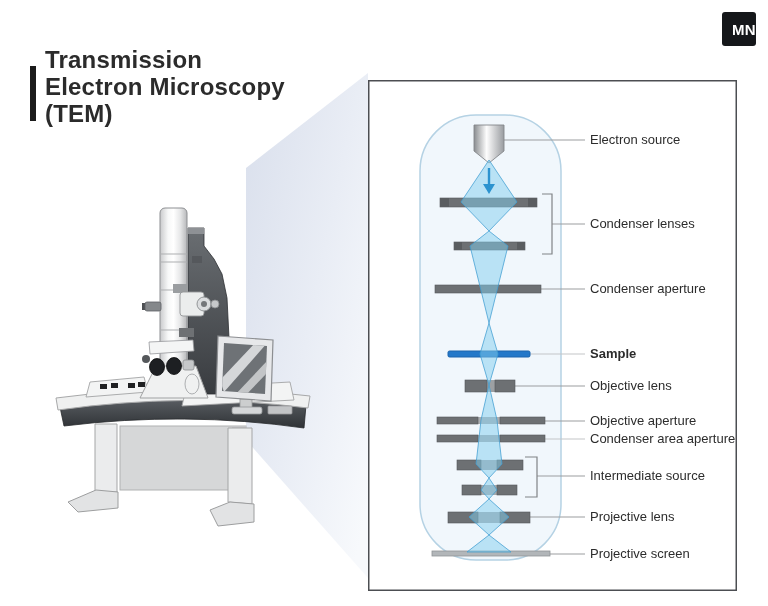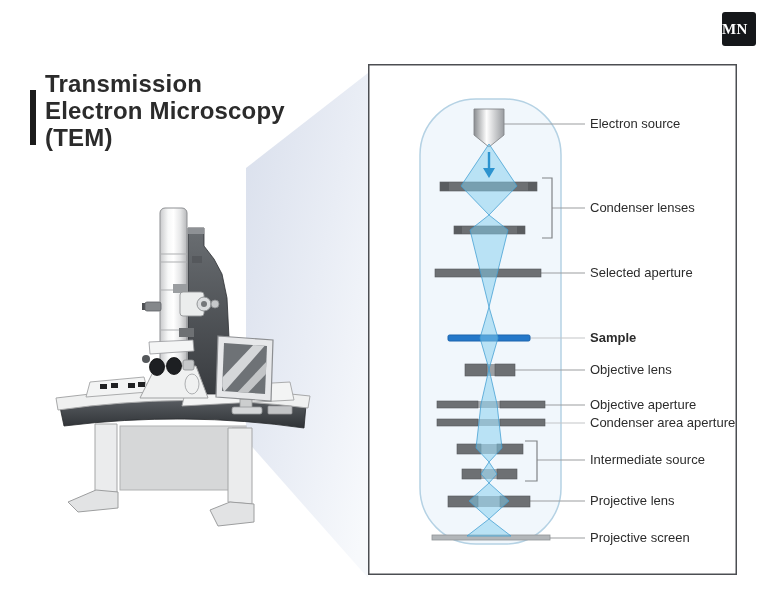--- a/index.html
+++ b/index.html
@@ -2,31 +2,31 @@
 <html><head>
 <meta charset="utf-8">
 <style>
   html,body{margin:0;padding:0;background:#ffffff;}
   .page{
     position:relative;width:768px;height:606px;background:#ffffff;overflow:hidden;
     font-family:"Liberation Sans","DejaVu Sans",sans-serif;
   }
   .layer{position:absolute;left:0;top:0;}
   
-  .title-block{position:absolute;left:30px;top:46px;z-index:3;display:flex;margin-top:24px;}
+  .title-block{position:absolute;left:30px;top:46px;z-index:3;display:flex;}
   .title-bar{width:6px;height:55px;background:#1b1b1b;margin-top:20px;margin-right:9px;}
   .title-text{font-size:24px;font-weight:700;color:#2b2b2b;line-height:27px;letter-spacing:.2px;}
   
   .brand-badge{
     position:absolute;left:722px;top:12px;width:34px;height:34px;background:#15171a;
-    border-radius:3px;display:flex;align-items:center;justify-content:flex-start;z-index:3;font-family:Liberation Serif, serif;
+    border-radius:3px;display:flex;align-items:center;justify-content:flex-end;z-index:3;
   }
   .brand-badge span{color:#ffffff;font-weight:700;font-size:15px;letter-spacing:.3px;}
   
-  .panel{position:absolute;left:368px;top:64px;width:369px;height:511px;z-index:2;}
+  .panel{position:absolute;left:368px;top:80px;width:369px;height:511px;z-index:2;}
   .panel svg{position:absolute;left:0;top:0;}
   .diag-label{
     position:absolute;left:222px;height:18px;line-height:18px;font-size:13px;color:#2c2c2c;
     white-space:nowrap;
   }
   .diag-label.bold{font-weight:700;}
 </style>
 </head>
 <body>
 
@@ -236,21 +236,21 @@
       <polygon points="121,80 149,122 121,151 140,166 121,243 130,274 121,305 129,340 131,358 134,384 121,398 129,410 121,419 141,437 121,455 143,472 99,472 121,455 101,437 121,419 113,410 121,398 108,384 111,358 113,340 121,305 112,274 121,243 102,166 121,151 93,122" fill="rgba(130,205,238,0.5)" stroke="rgba(64,158,210,0.85)" stroke-width="0.9" stroke-linejoin="round"></polygon>
 
       <g>
         <line x1="121" y1="88" x2="121" y2="105" stroke="#2c93cf" stroke-width="2.4"></line>
         <polygon points="115,104 127,104 121,114" fill="#2c93cf"></polygon>
       </g>
     </svg>
 
     <div class="diag-label" style="top:51px">Electron source</div>
     <div class="diag-label" style="top:135px">Condenser lenses</div>
-    <div class="diag-label" style="top:200px">Selected aperture</div>
+    <div class="diag-label" style="top:200px">Condenser aperture</div>
     <div class="diag-label bold" style="top:265px">Sample</div>
     <div class="diag-label" style="top:297px">Objective lens</div>
     <div class="diag-label" style="top:332px">Objective aperture</div>
     <div class="diag-label" style="top:350px">Condenser area aperture</div>
     <div class="diag-label" style="top:387px">Intermediate source</div>
     <div class="diag-label" style="top:428px">Projective lens</div>
     <div class="diag-label" style="top:465px">Projective screen</div>
   </div>
 
 </div>

